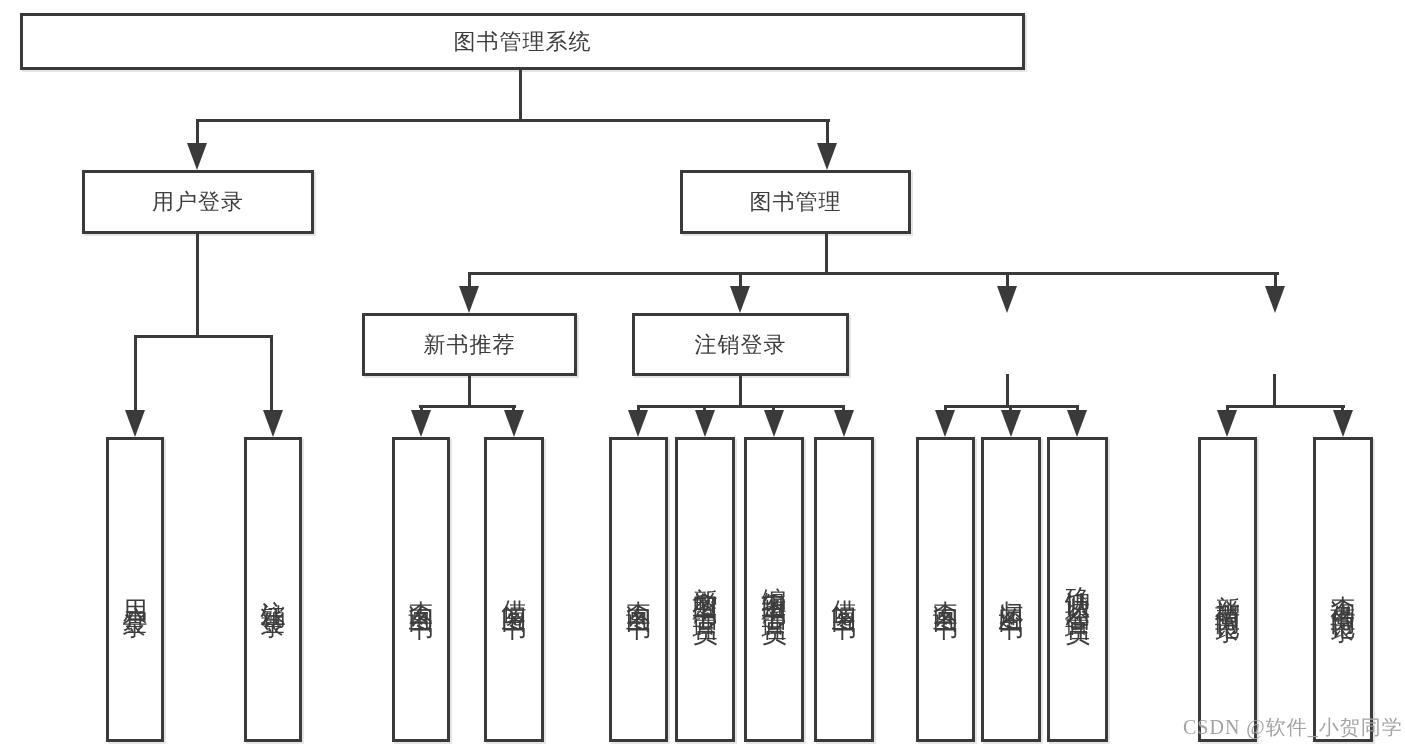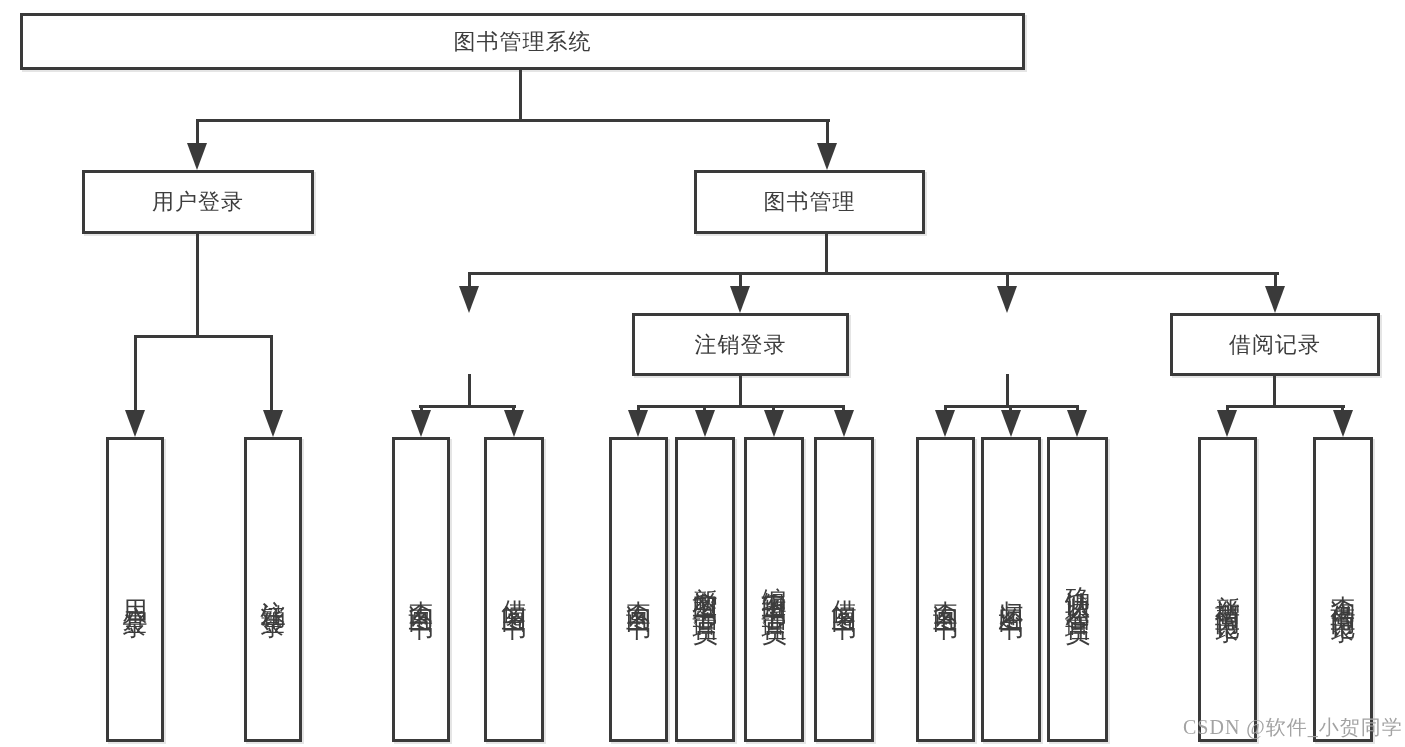--- a/index.html
+++ b/index.html
@@ -52,24 +52,24 @@
   }
 </style>
 </head>
 <body>
 
 <div id="canvas">
 
   <div class="box" style="left:20px;top:13px;width:1005px;height:57px">图书管理系统</div>
 
   <div class="box" style="left:82px;top:170px;width:232px;height:64px">用户登录</div>
-  <div class="box" style="left:694px;top:170px;width:231px;height:64px">图书管理</div>
+  <div class="box" style="left:680px;top:170px;width:231px;height:64px">图书管理</div>
 
+  <div class="box" style="left:362px;top:313px;width:215px;height:63px">新书推荐</div>
   <div class="box" style="left:632px;top:313px;width:217px;height:63px">注销登录</div>
-  <div class="box" style="left:1170px;top:313px;width:210px;height:63px">借阅记录</div>
 
   <div class="box leaf" style="left:106px;top:437px;width:58px;height:305px">用户登录</div>
   <div class="box leaf" style="left:244px;top:437px;width:58px;height:305px">注销登录</div>
 
   <div class="box leaf" style="left:392px;top:437px;width:58px;height:305px">查询图书</div>
   <div class="box leaf" style="left:484px;top:437px;width:60px;height:305px">借阅图书</div>
 
   <div class="box leaf" style="left:609px;top:437px;width:59px;height:305px">查询图书</div>
   <div class="box leaf" style="left:675px;top:437px;width:60px;height:305px">新增图书（管理员）</div>
   <div class="box leaf" style="left:744px;top:437px;width:60px;height:305px">编辑图书（管理员）</div>

